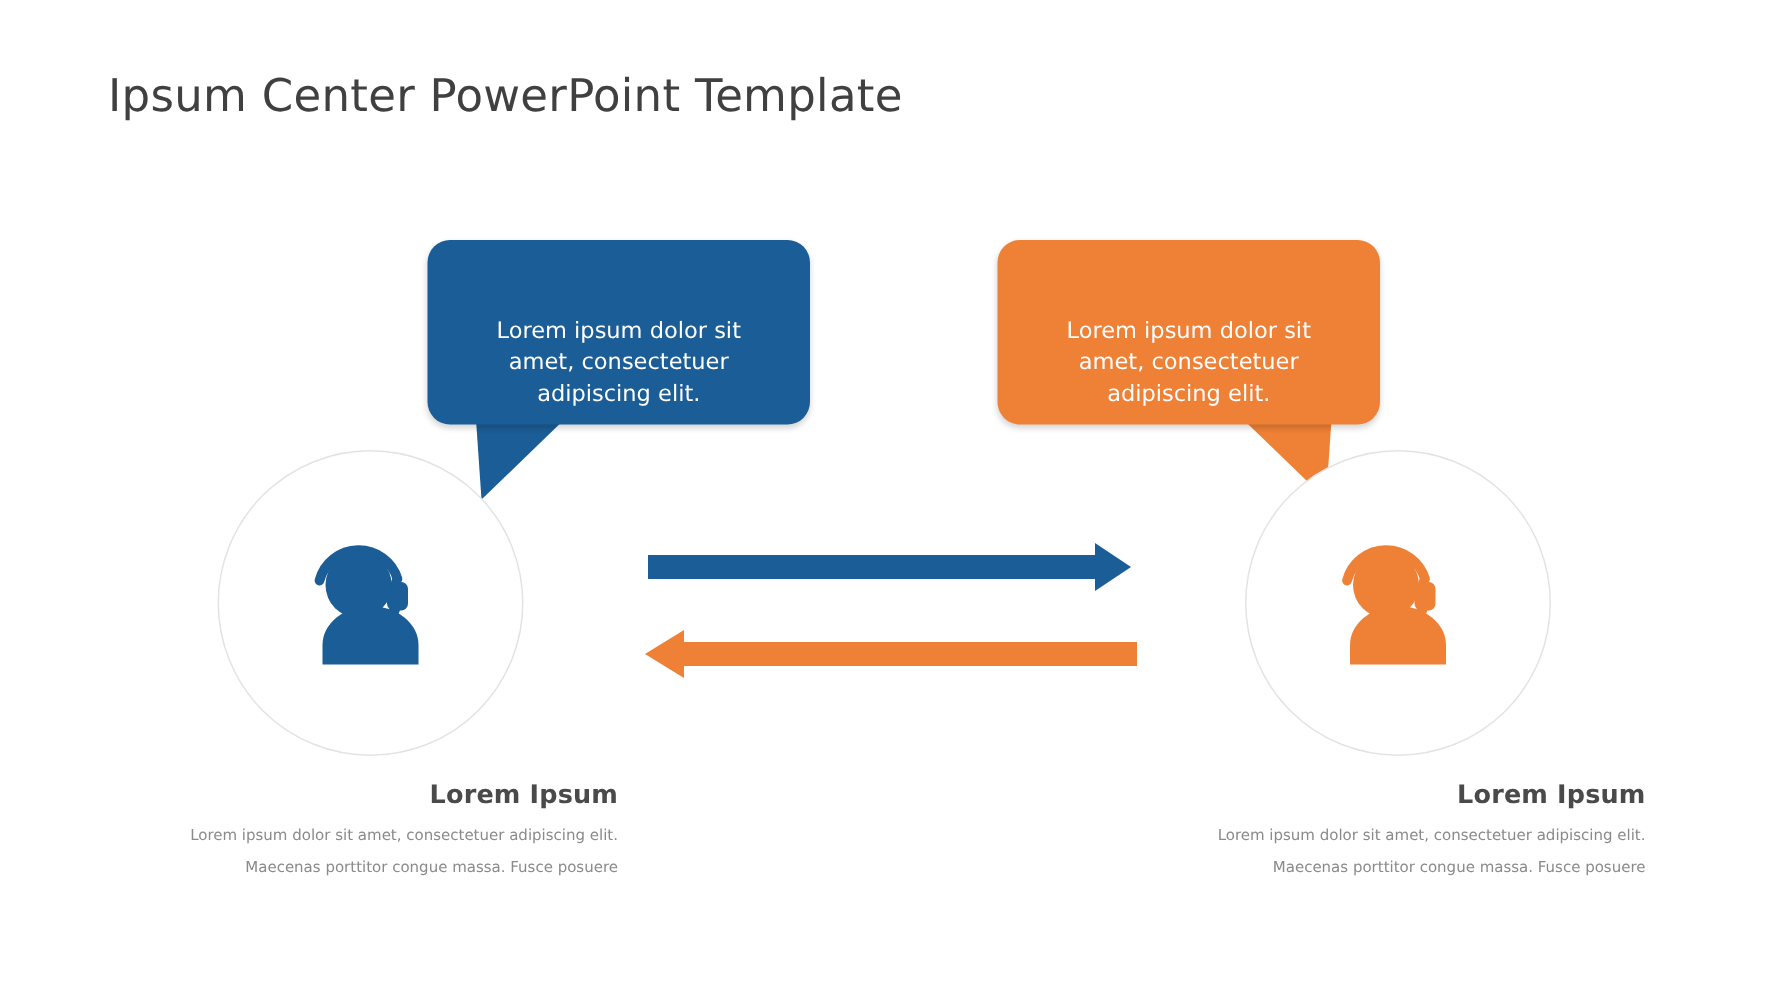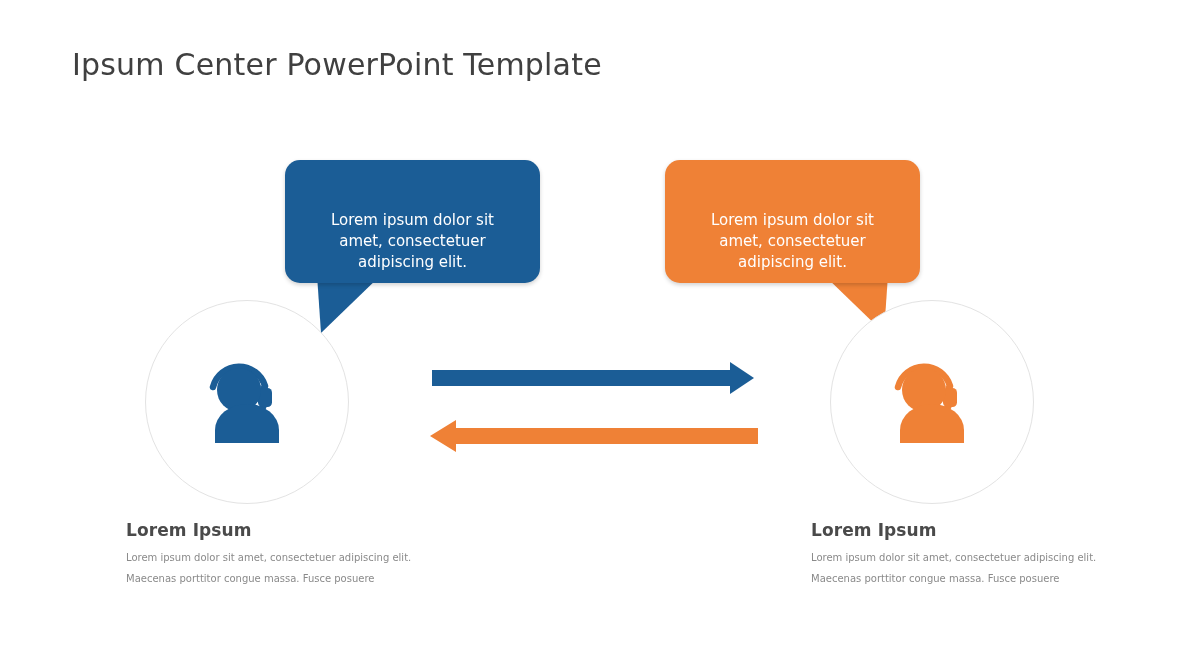--- a/index.html
+++ b/index.html
@@ -90,22 +90,21 @@
     position: absolute;
     overflow: visible;
   }
   #arrow-right-svg { left: 432px; top: 362px; }
   #arrow-left-svg  { left: 428px; top: 420px; }
 
   
   .caption {
     position: absolute;
     width: 330px;
-    text-align: left;
-    margin-left: 44px;
+    text-align: right;
   }
   #caption-left  { left: 82px;  top: 520px; }
   #caption-right { left: 767px; top: 520px; }
 
   .caption-title {
     font-size: 17px;
     font-weight: bold;
     color: #4a4a4a;
     letter-spacing: 0.1px;
     margin-bottom: 7px;

